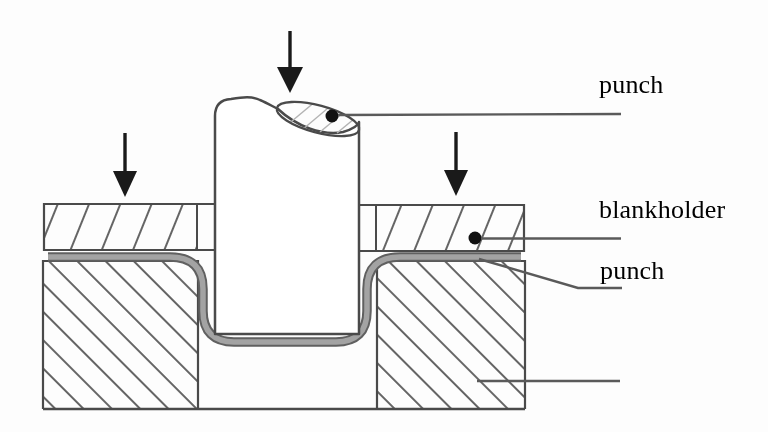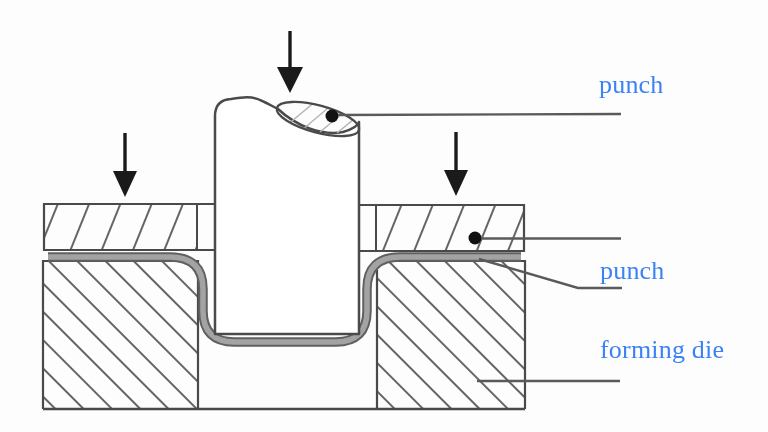--- a/index.html
+++ b/index.html
@@ -8,21 +8,21 @@
     width:768px;height:432px;
     background:#fdfdfd;
     overflow:hidden;
     font-family:"Liberation Serif","DejaVu Serif",serif;
   }
   .stage svg{position:absolute;left:0;top:0;}
   .lbl{
     position:absolute;
     font-size:26px;
     line-height:1.05;
-    color:#3b82f6;
+    color:#000000;
     letter-spacing:0.2px;
     white-space:nowrap;
   }
 </style>
 </head>
 <body>
 
 <div class="stage">
   <svg width="768" height="432" viewBox="0 0 768 432">
     <defs>
@@ -92,15 +92,15 @@
     </g>
 
     <circle cx="475" cy="238" r="6.5" fill="#111111"></circle>
     <line x1="338" y1="115" x2="621" y2="114" stroke="#5a5a5a" stroke-width="2.4"></line>
     <line x1="481" y1="238.5" x2="621" y2="238.5" stroke="#5a5a5a" stroke-width="2.4"></line>
     <path d="M 479 259 L 578 288 L 622 288" fill="none" stroke="#5a5a5a" stroke-width="2.4"></path>
     <line x1="477" y1="381" x2="620" y2="381" stroke="#5a5a5a" stroke-width="2.4"></line>
   </svg>
 
   <div class="lbl" style="left:599px;top:71px">punch</div>
+  <div class="lbl" style="left:599px;top:196px">blankholder</div>
   <div class="lbl" style="left:600px;top:257px">punch</div>
-  <div class="lbl" style="left:600px;top:336px">forming die</div>
 </div>
 
 </body></html>

